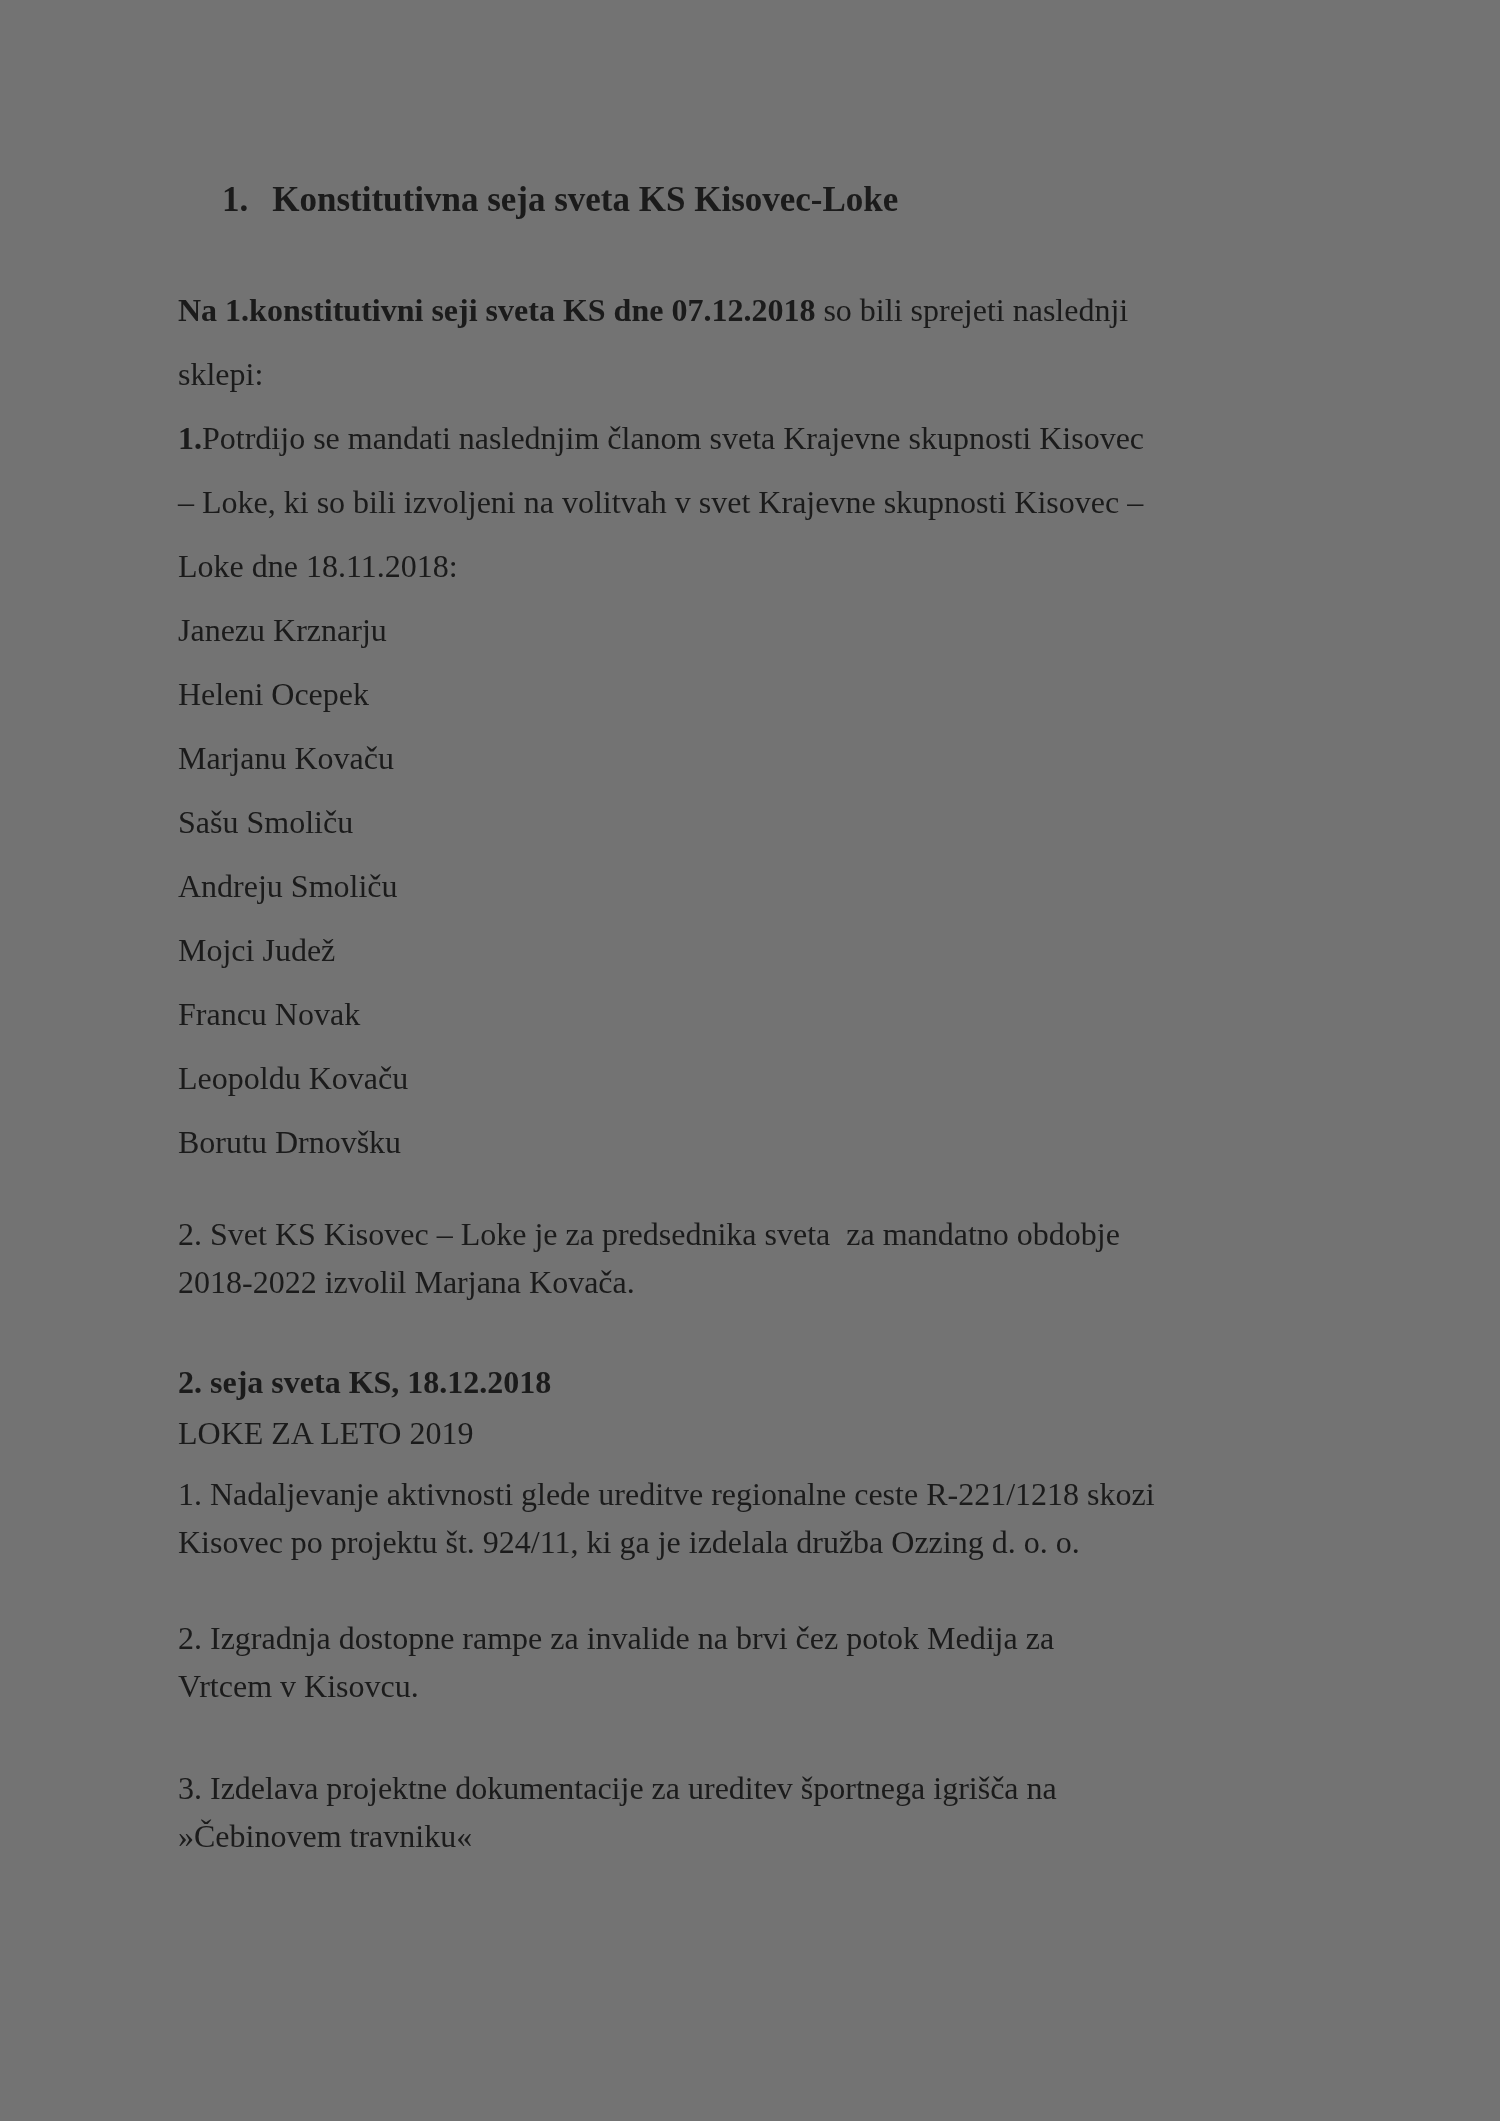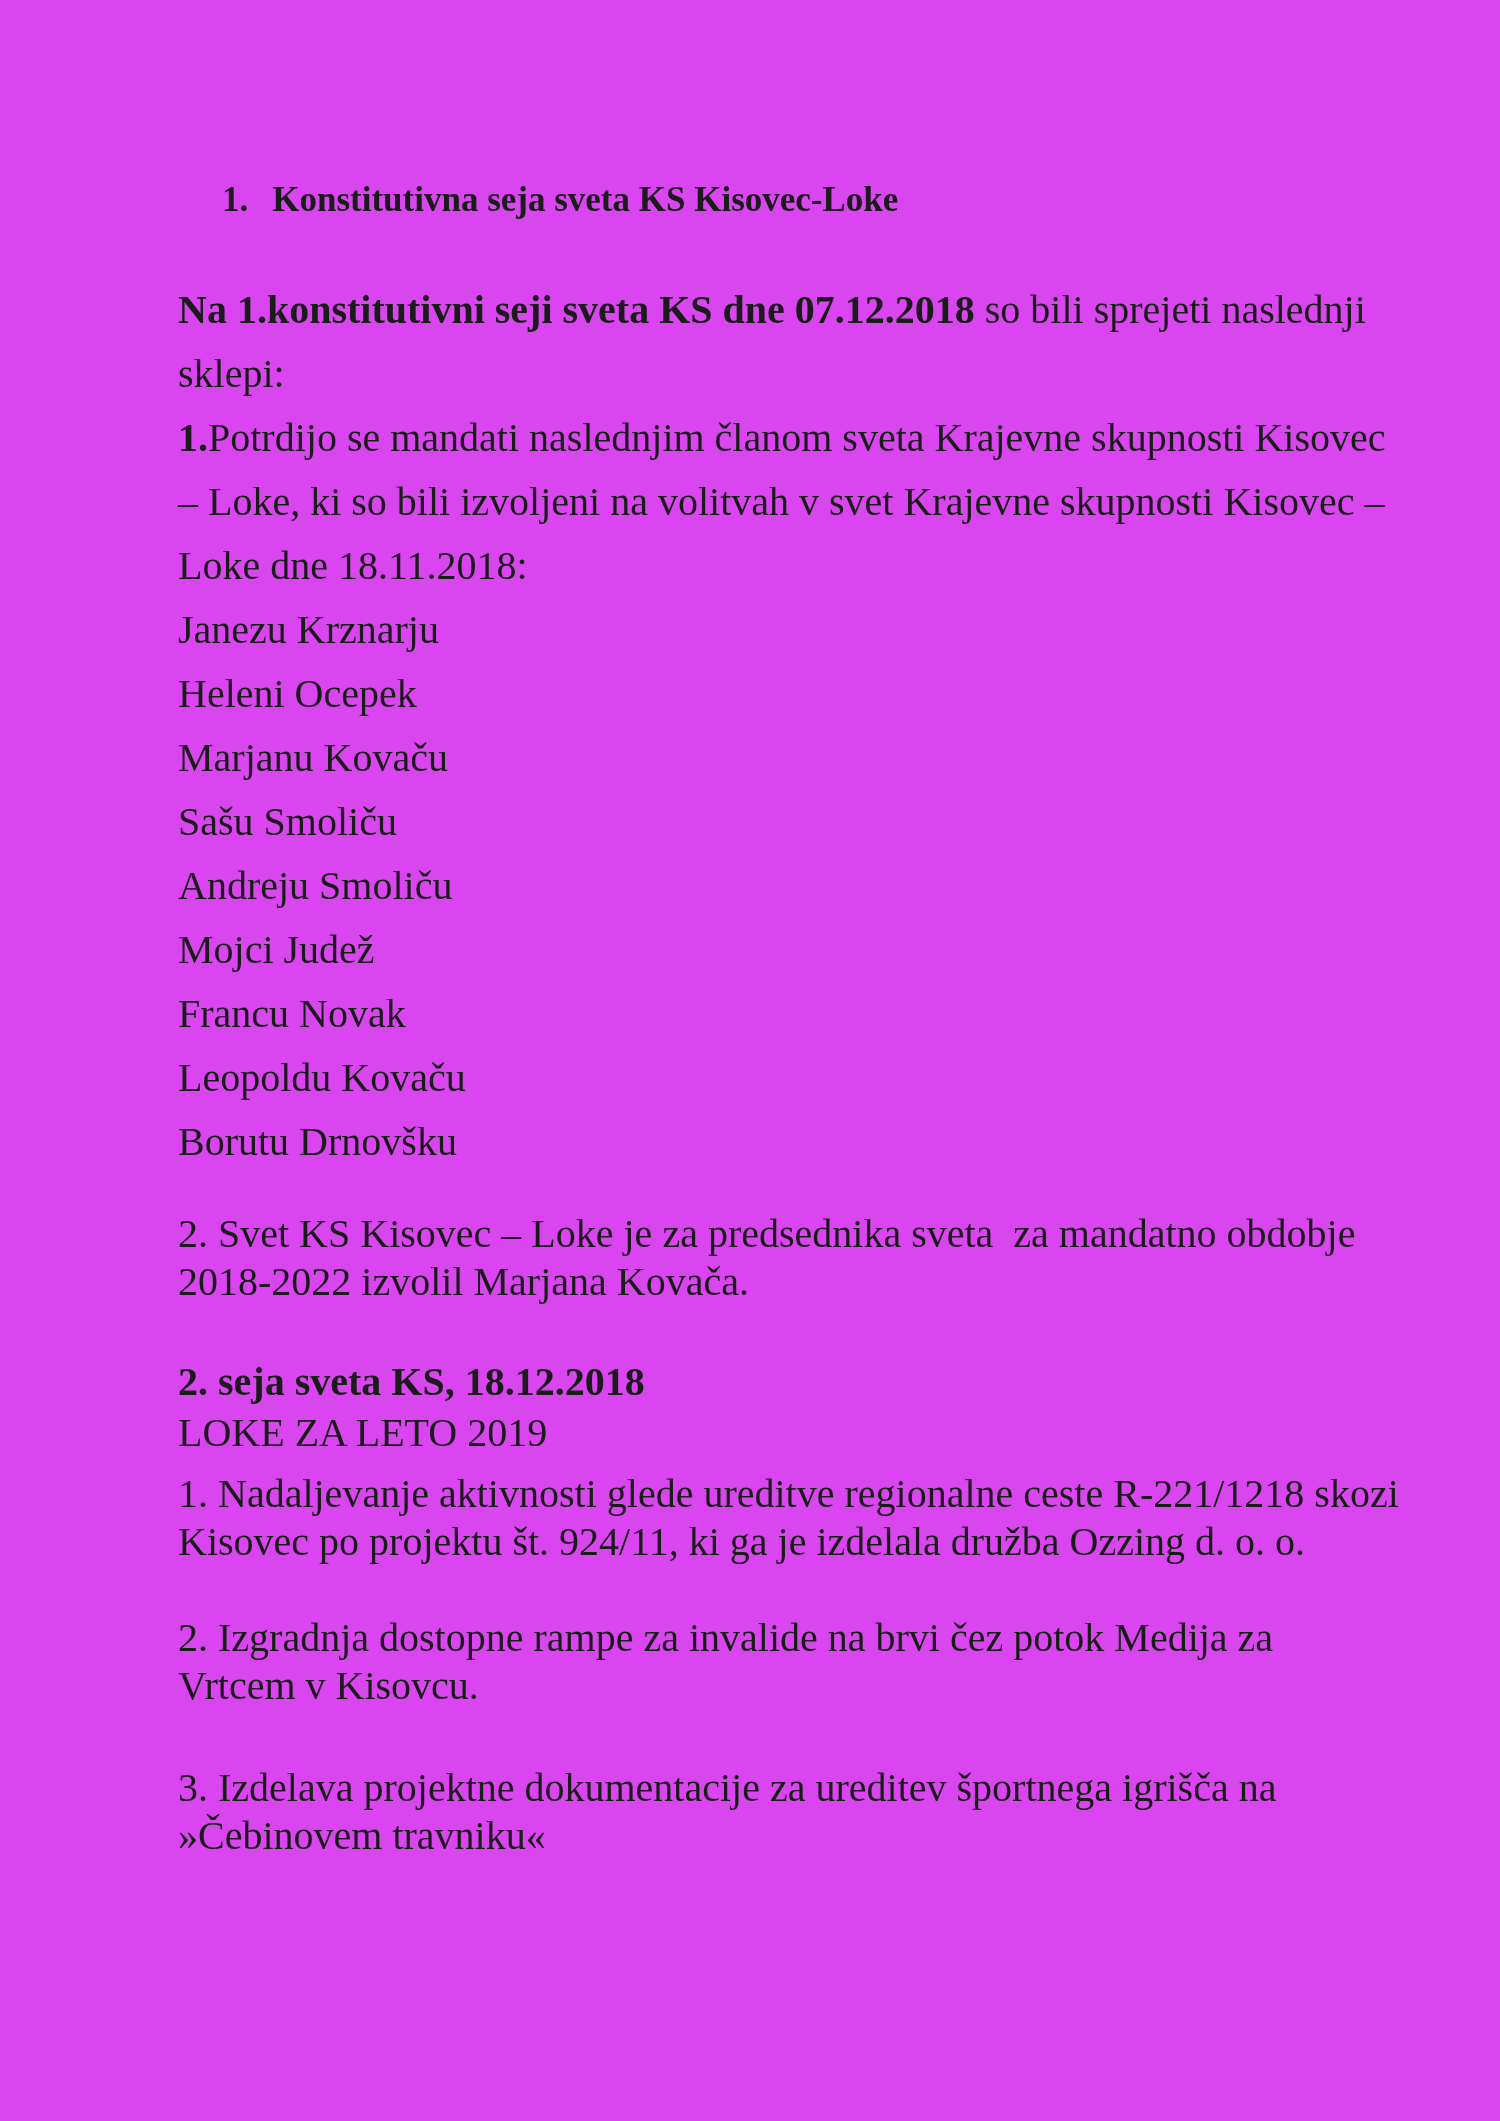--- a/index.html
+++ b/index.html
@@ -5,39 +5,39 @@
   html, body {
     margin: 0;
     padding: 0;
     background: #ffffff;
   }
   .page {
     position: relative;
     width: 1500px;
     height: 2121px;
     box-sizing: border-box;
-    background: #d946ef;
+    background: #737373;
     color: #1b1b1b;
     font-family: "Liberation Serif", "DejaVu Serif", serif;
     padding: 178px 200px 0 178px;
     overflow: hidden;
   }
   .doc-title {
     margin: 0;
     padding-left: 44px;
     font-size: 35px;
     line-height: 44px;
     font-weight: 700;
     white-space: pre;
   }
   .doc-title .title-num {
     margin-right: 24px;
   }
   .line {
-    font-size: 40px;
+    font-size: 32px;
     white-space: pre;
   }
   .b {
     font-weight: 700;
   }
   .block-a {
     margin-top: 56px;
   }
   .block-a .line {
     line-height: 64px;

